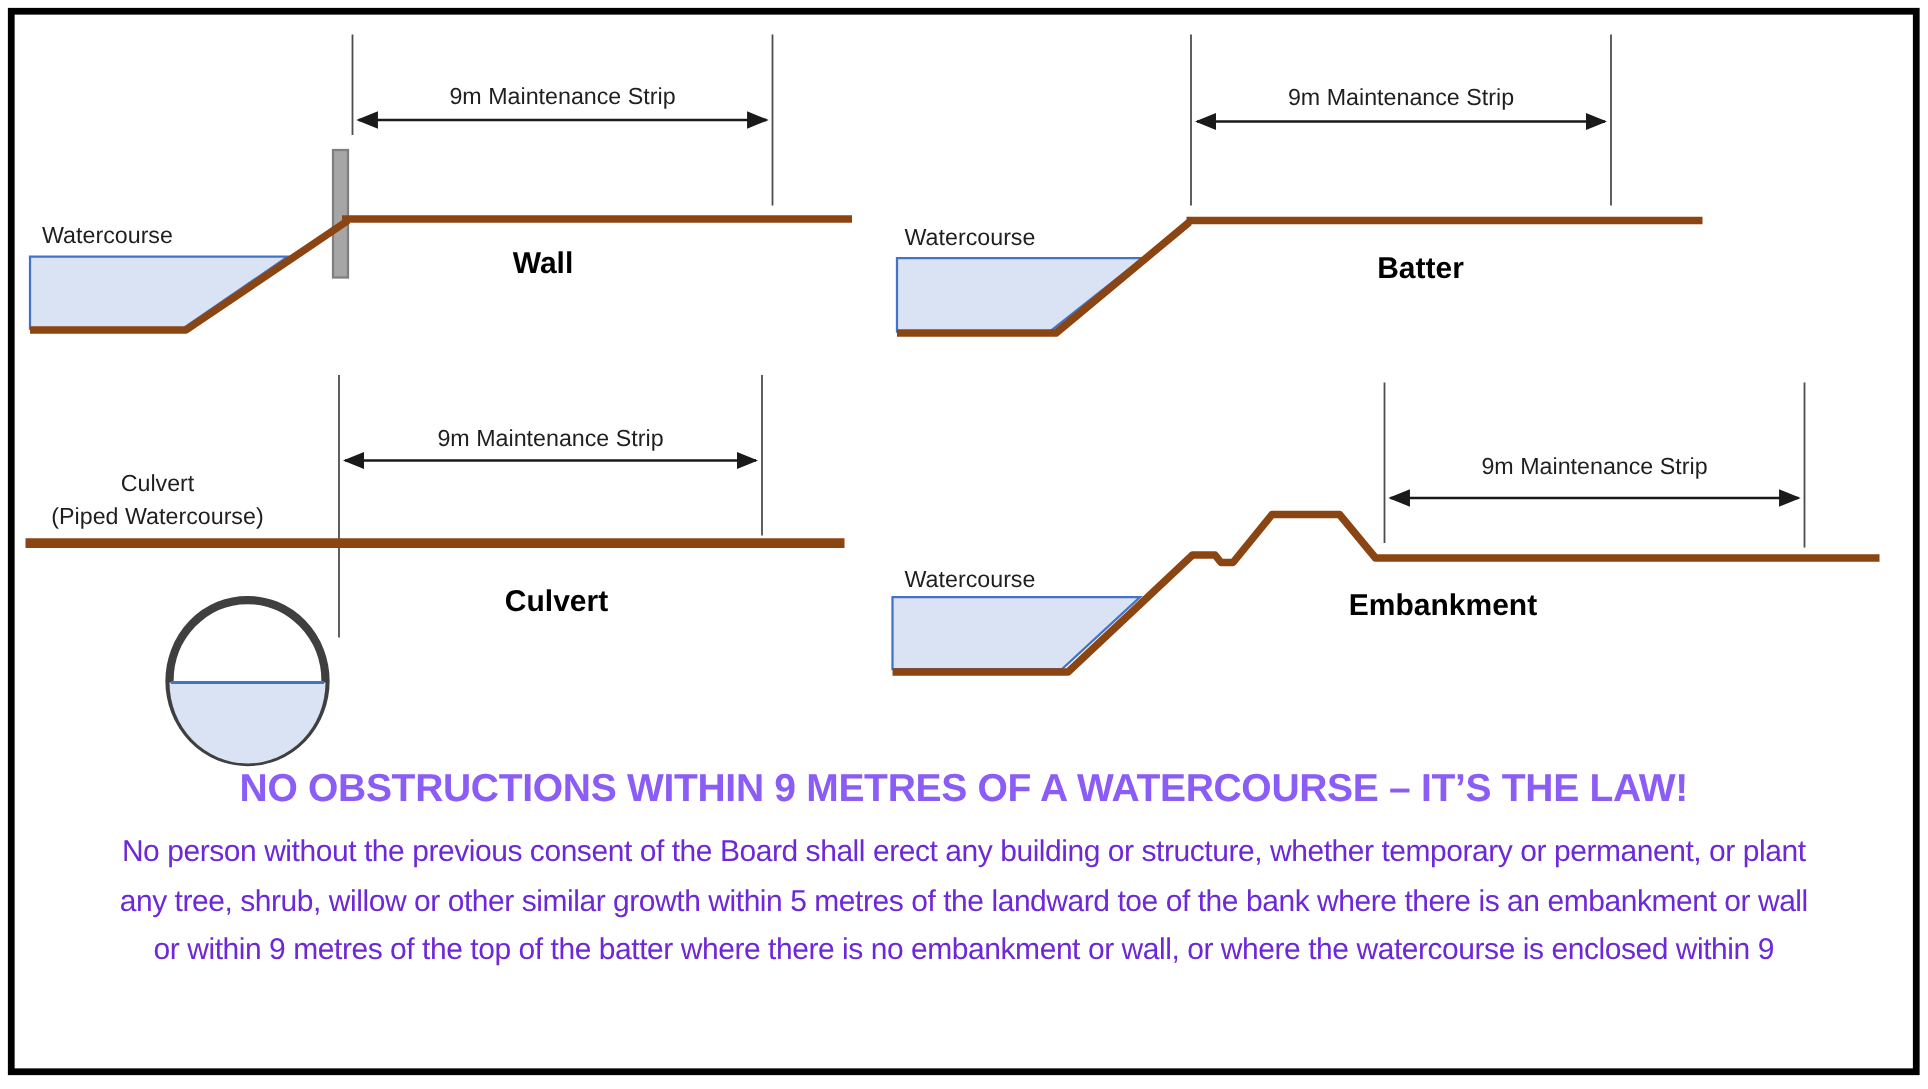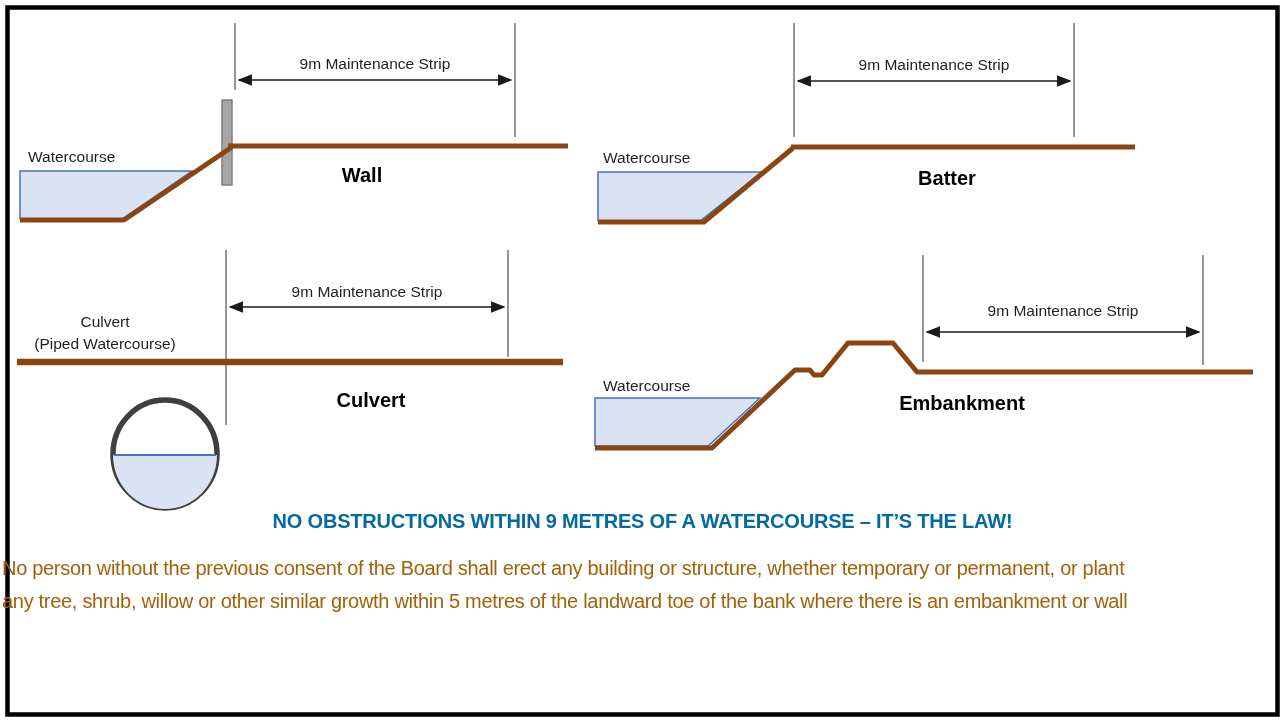--- a/index.html
+++ b/index.html
@@ -31,33 +31,34 @@
   .thick    { stroke-width: 6.5px; }
   .wallbar  { stroke-width: 1.5px; }
   .pipe     { fill: #ffffff; stroke-width: 5.5px; }
   
   .notice-heading {
     position: absolute;
     left: 20px;
     top: 510px;
     width: 1245px;
     text-align: center;
-    font-size: 20px;
+    font-size: 26px;
     font-weight: bold;
-    color: #0369a1;
+    color: #8b5cf6;
     letter-spacing: -0.2px;
   }
   .notice-body {
     position: absolute;
-    left: 2px;
+    left: 15px;
     top: 552px;
     width: 1255px;
+    text-align: center;
     font-size: 20px;
     line-height: 32.5px;
-    color: #a16207;
+    color: #6d28d9;
     letter-spacing: -0.3px;
   }
 </style>
 </head>
 <body>
 
 <div class="poster">
 
   <svg class="diagram-svg" width="1285" height="726" viewBox="0 0 1285 726">
     <defs>
@@ -128,15 +129,16 @@
       <text class="lbl" x="603" y="391">Watercourse</text>
       <text class="title" x="962" y="410" text-anchor="middle">Embankment</text>
     </g>
   </svg>
 
   <div class="notice-heading">NO OBSTRUCTIONS WITHIN 9 METRES OF A WATERCOURSE – IT’S THE LAW!</div>
 
   <div class="notice-body">
     <div>No person without the previous consent of the Board shall erect any building or structure, whether temporary or permanent, or plant</div>
     <div>any tree, shrub, willow or other similar growth within 5 metres of the landward toe of the bank where there is an embankment or wall</div>
+    <div>or within 9 metres of the top of the batter where there is no embankment or wall, or where the watercourse is enclosed within 9</div>
   </div>
 
 </div>
 
 </body></html>

